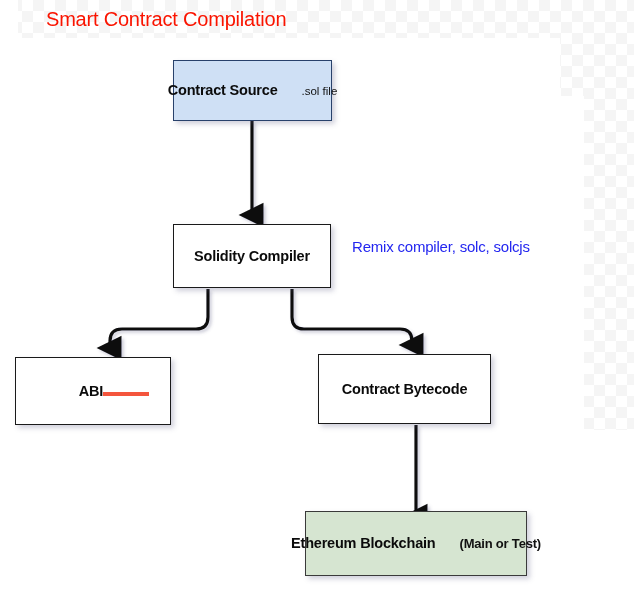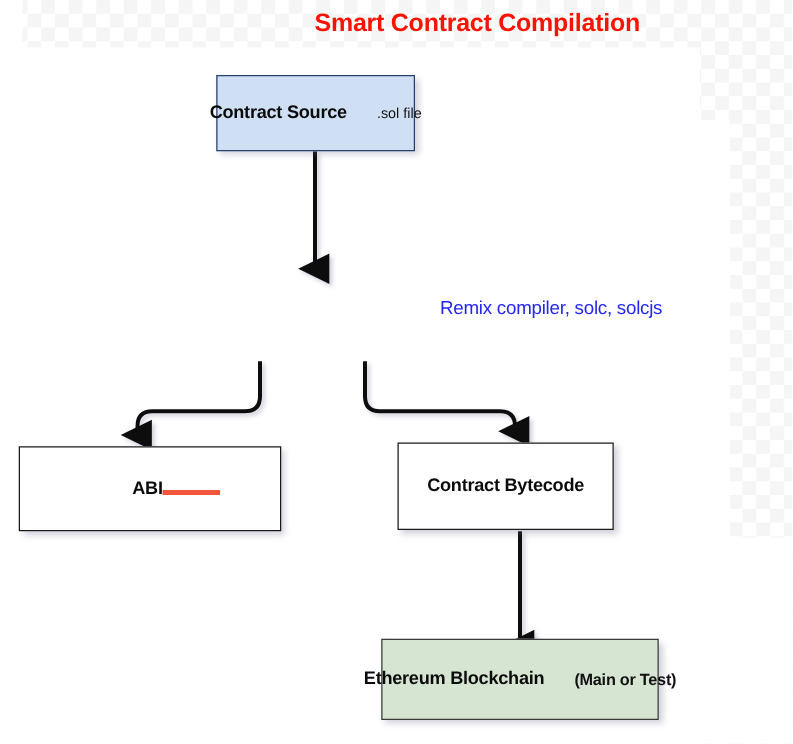--- a/index.html
+++ b/index.html
@@ -28,26 +28,27 @@
   #plate-main   { left: 0;   top: 38px;  width: 560px; height: 557px; }
   #plate-left   { left: 0;   top: 0;     width: 18px;  height: 40px; }
   #plate-bottom { left: 0;   top: 430px; width: 634px; height: 165px; }
   #plate-mid    { left: 0;   top: 96px;  width: 584px; height: 340px; }
 
   .title {
     position: absolute;
     left: 0;
     top: 8px;
     width: 512px;
-    text-align: right;
+    text-align: left;
     color: #fa1400;
     font-size: 20px;
-    font-weight: bold;
+    font-weight: normal;
     letter-spacing: -0.2px;
     white-space: nowrap;
+    padding-left: 46px;
   }
 
   .node {
     position: absolute;
     box-sizing: border-box;
     display: flex;
     flex-direction: row;
     align-items: center;
     justify-content: center;
     text-align: center;
@@ -81,21 +82,21 @@
     left: 173px; top: 60px; width: 159px; height: 61px;
     background: #cfe0f5;
     border: 1.5px solid #28416b;
   }
   #node-solidity-compiler {
     left: 173px; top: 224px; width: 158px; height: 64px;
     background: #ffffff;
     border: 1.5px solid #1a1a1a;
   }
   #node-abi {
-    left: 15px; top: 357px; width: 210px; height: 68px;
+    left: 15px; top: 357px; width: 156px; height: 68px;
     background: #ffffff;
     border: 1.5px solid #1a1a1a;
     padding-left: 42px;
   }
   #node-contract-bytecode {
     left: 318px; top: 354px; width: 173px; height: 70px;
     background: #ffffff;
     border: 1.5px solid #1a1a1a;
   }
   #node-ethereum-blockchain {
@@ -160,20 +161,23 @@
 
       <path d="M 416 425 L 416 516" marker-end="url(#arrowhead)"></path>
     </g>
   </svg>
 
   <div class="node" id="node-contract-source">
     <div class="line1">Contract Source</div>
     <div class="line2">.sol file</div>
   </div>
 
+  <div class="node" id="node-solidity-compiler">
+    <div class="line1">Solidity Compiler</div>
+  </div>
 
   <div class="node" id="node-abi">
     <div class="line1">ABI</div>
     <div class="abi-underline"></div>
   </div>
 
   <div class="node" id="node-contract-bytecode">
     <div class="line1">Contract Bytecode</div>
   </div>
 

